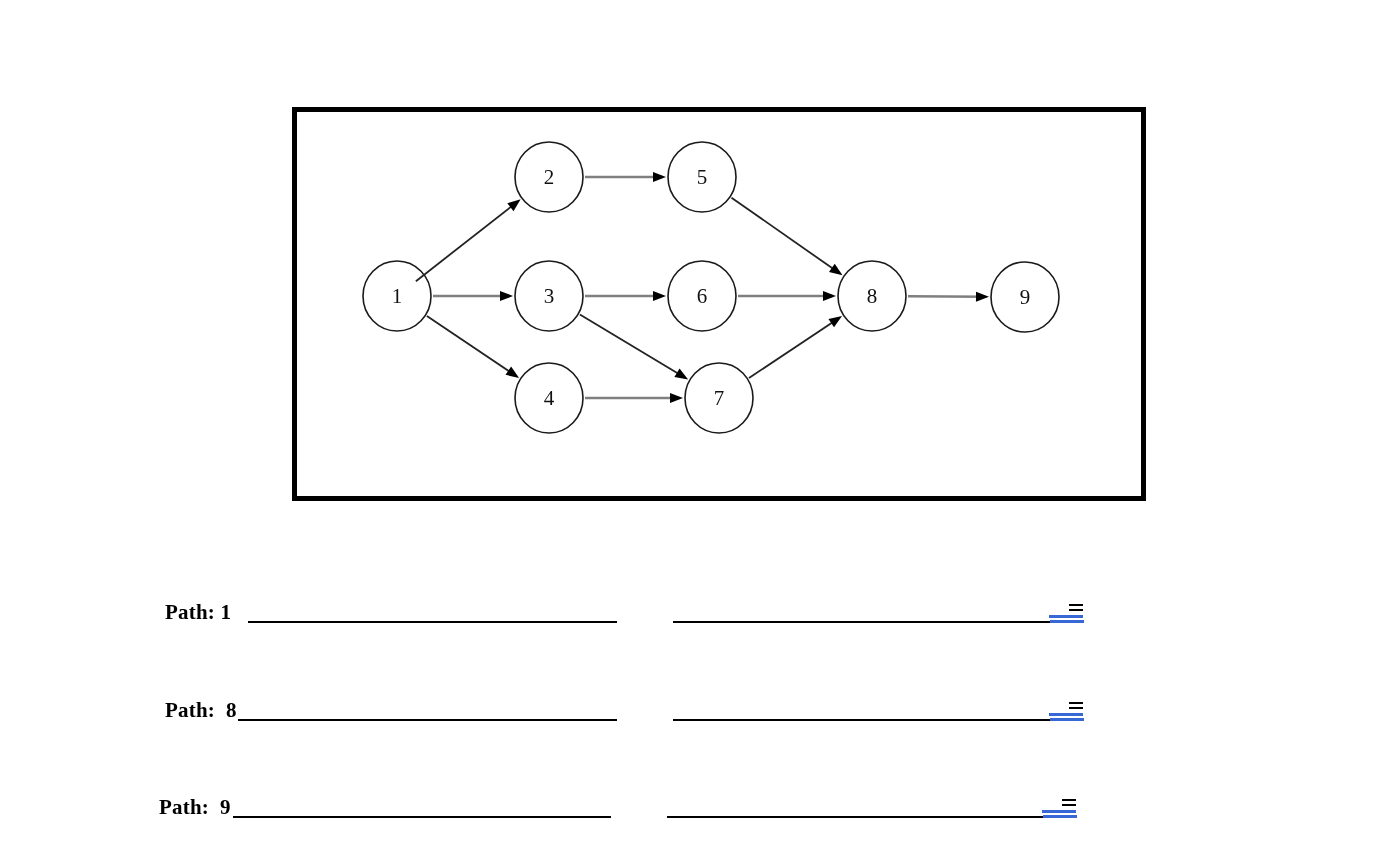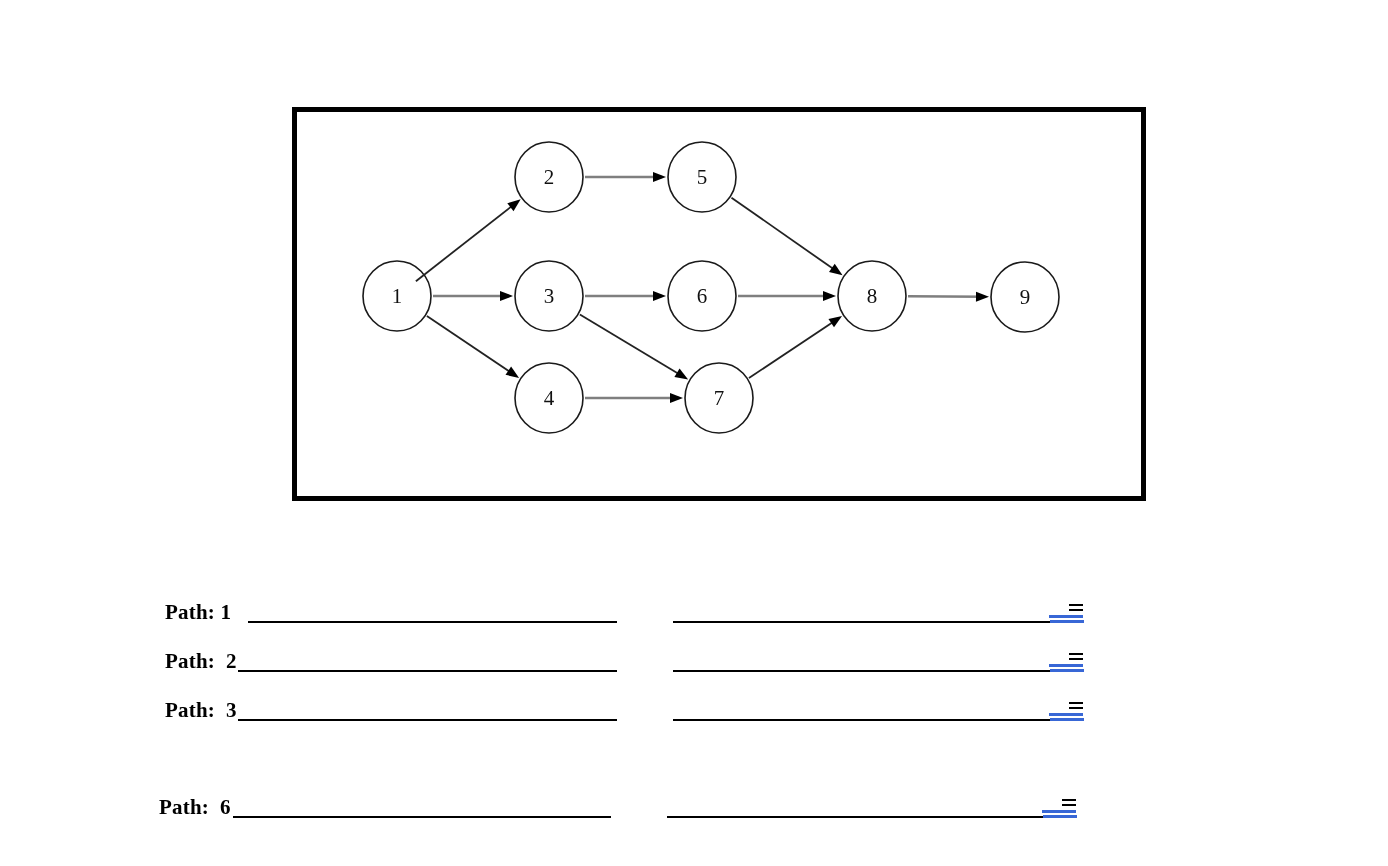--- a/index.html
+++ b/index.html
@@ -98,44 +98,33 @@
       <span class="path-label">Path: 1</span>
       <div class="blank blank-left"></div>
       <div class="blank blank-right"></div>
       <div class="end-mark">
         <div class="eqb eqb1"></div>
         <div class="eqb eqb2"></div>
         <div class="bb bb1"></div>
         <div class="bb bb2"></div>
       </div>
     </div>
-    <div class="path-row r2">
-      <span class="path-label">Path:  2</span>
-      <div class="blank blank-left"></div>
-      <div class="blank blank-right"></div>
-      <div class="end-mark">
-        <div class="eqb eqb1"></div>
-        <div class="eqb eqb2"></div>
-        <div class="bb bb1"></div>
-        <div class="bb bb2"></div>
-      </div>
-    </div>
     <div class="path-row r3">
-      <span class="path-label">Path:  3</span>
+      <span class="path-label">Path:  8</span>
       <div class="blank blank-left"></div>
       <div class="blank blank-right"></div>
       <div class="end-mark">
         <div class="eqb eqb1"></div>
         <div class="eqb eqb2"></div>
         <div class="bb bb1"></div>
         <div class="bb bb2"></div>
       </div>
     </div>
     <div class="path-row r5">
-      <span class="path-label">Path:  6</span>
+      <span class="path-label">Path:  9</span>
       <div class="blank blank-left"></div>
       <div class="blank blank-right"></div>
       <div class="end-mark">
         <div class="eqb eqb1"></div>
         <div class="eqb eqb2"></div>
         <div class="bb bb1"></div>
         <div class="bb bb2"></div>
       </div>
     </div>
   </div>

